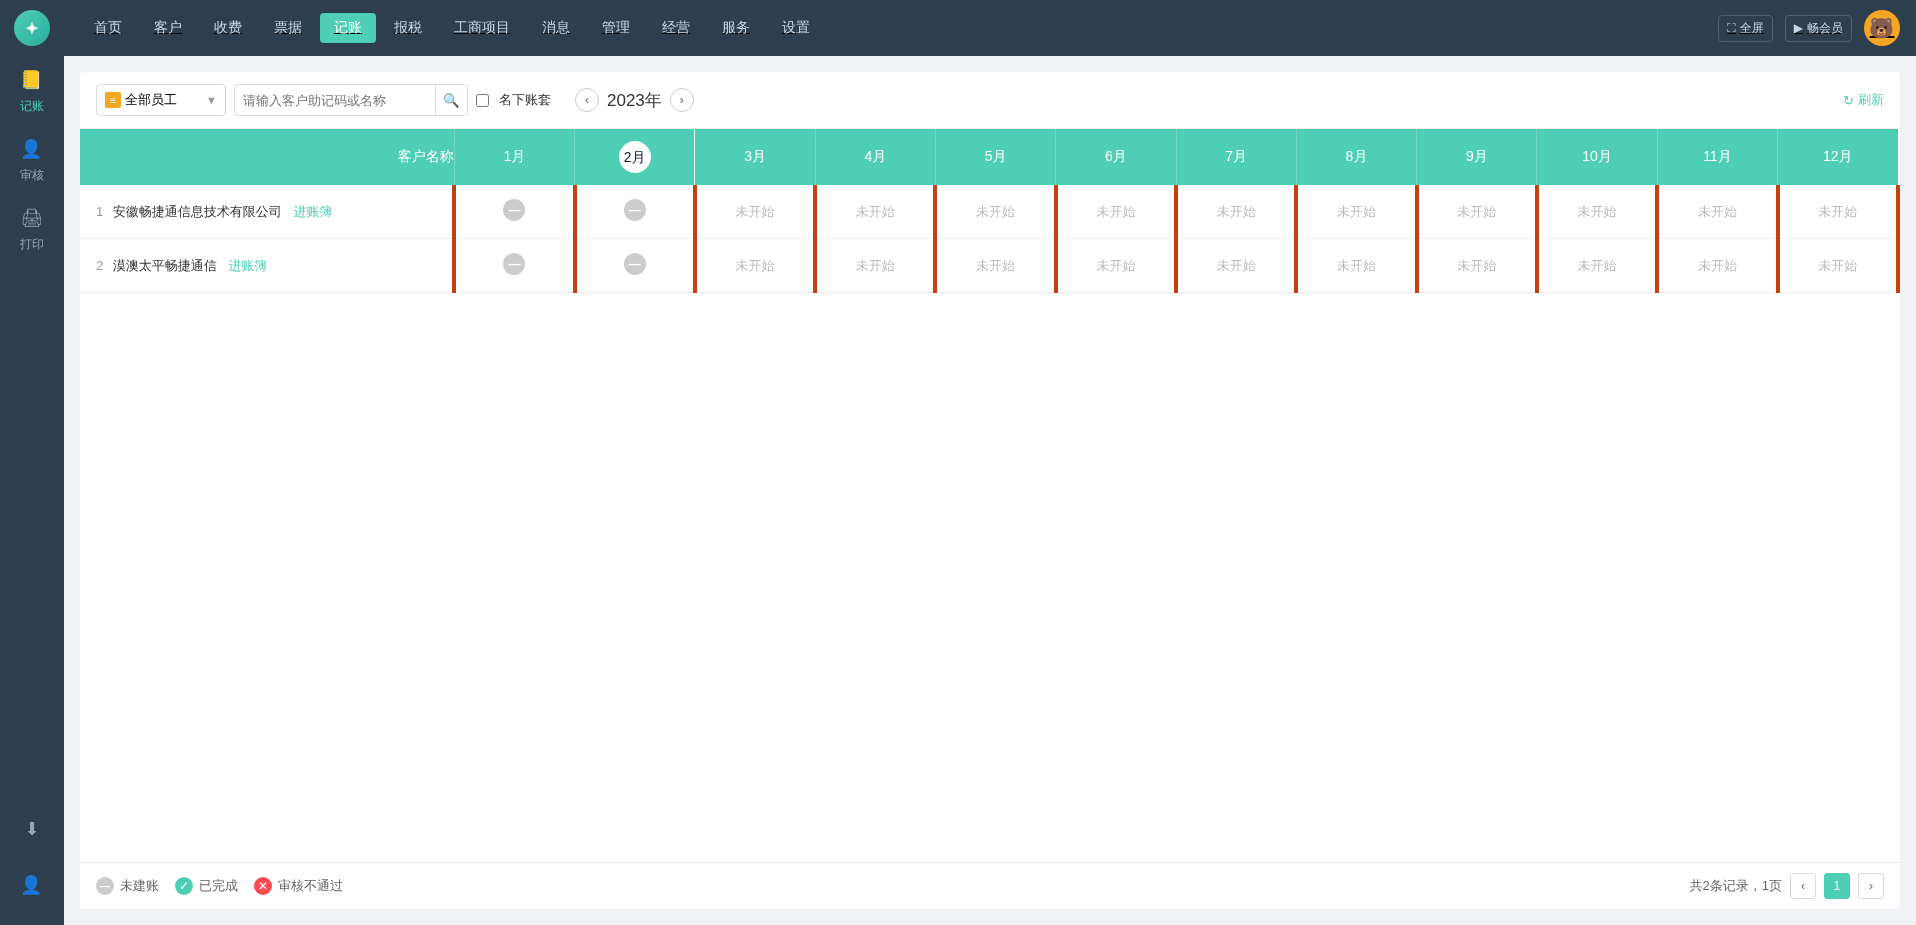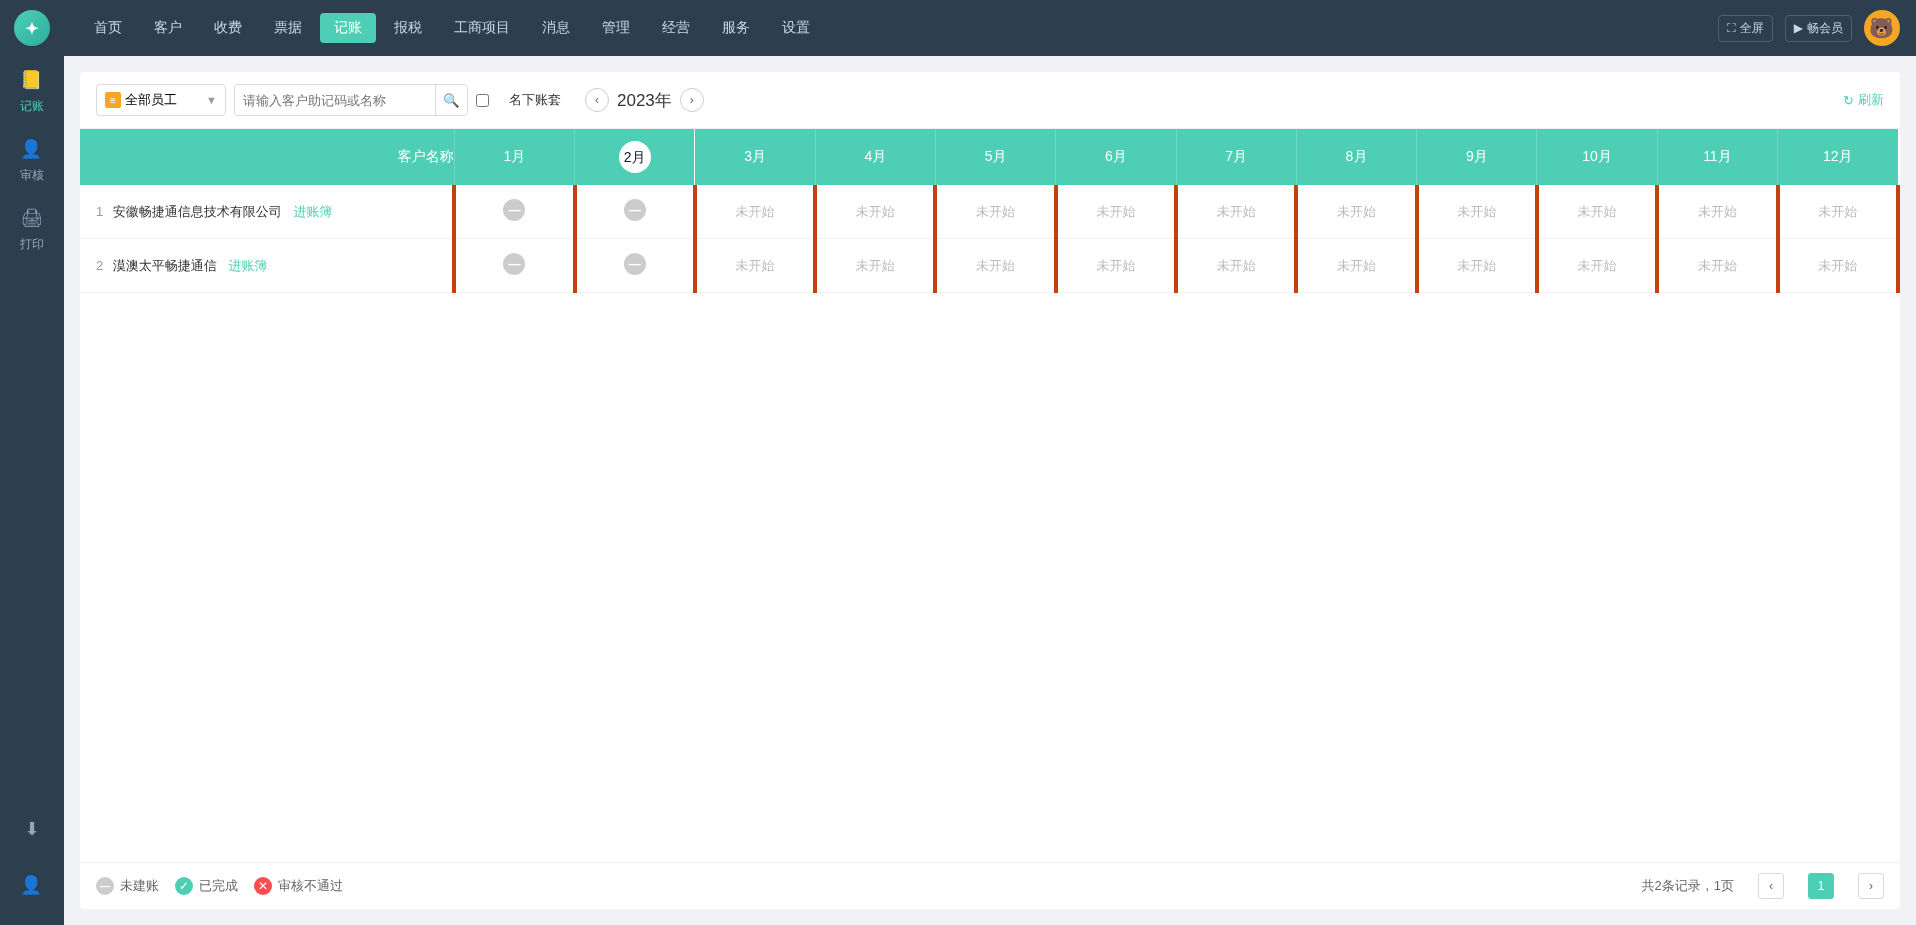--- a/index.html
+++ b/index.html
@@ -74,20 +74,21 @@
 
     
     .topnav {
       height: 56px;
       background: #2d3e4f;
       display: flex;
       align-items: center;
       padding: 0 16px;
       gap: 4px;
       flex-shrink: 0;
+      text-decoration: underline;
     }
     .nav-item {
       padding: 6px 14px;
       color: #c5d8e8;
       cursor: pointer;
       border-radius: 4px;
       font-size: 14px;
       white-space: nowrap;
     }
     .nav-item.active {
@@ -199,21 +200,21 @@
       border-left: 1px solid #d9d9d9;
       cursor: pointer;
       display: flex;
       align-items: center;
       justify-content: center;
       color: #666;
     }
     .checkbox-label {
       display: flex;
       align-items: center;
-      gap: 20px;
+      gap: 10px;
       cursor: pointer;
       font-size: 13px;
       color: #333;
     }
     .year-nav {
       display: flex;
       align-items: center;
       gap: 8px;
       margin-left: 16px;
     }
@@ -382,21 +383,21 @@
       display: flex;
       align-items: center;
       justify-content: center;
       color: white;
       font-size: 12px;
     }
     .footer-right {
       margin-left: auto;
       display: flex;
       align-items: center;
-      gap: 24px;
+      gap: 8px;
     }
     .page-btn {
       width: 26px;
       height: 26px;
       border: 1px solid #d9d9d9;
       border-radius: 3px;
       background: #fff;
       cursor: pointer;
       display: flex;
       align-items: center;

